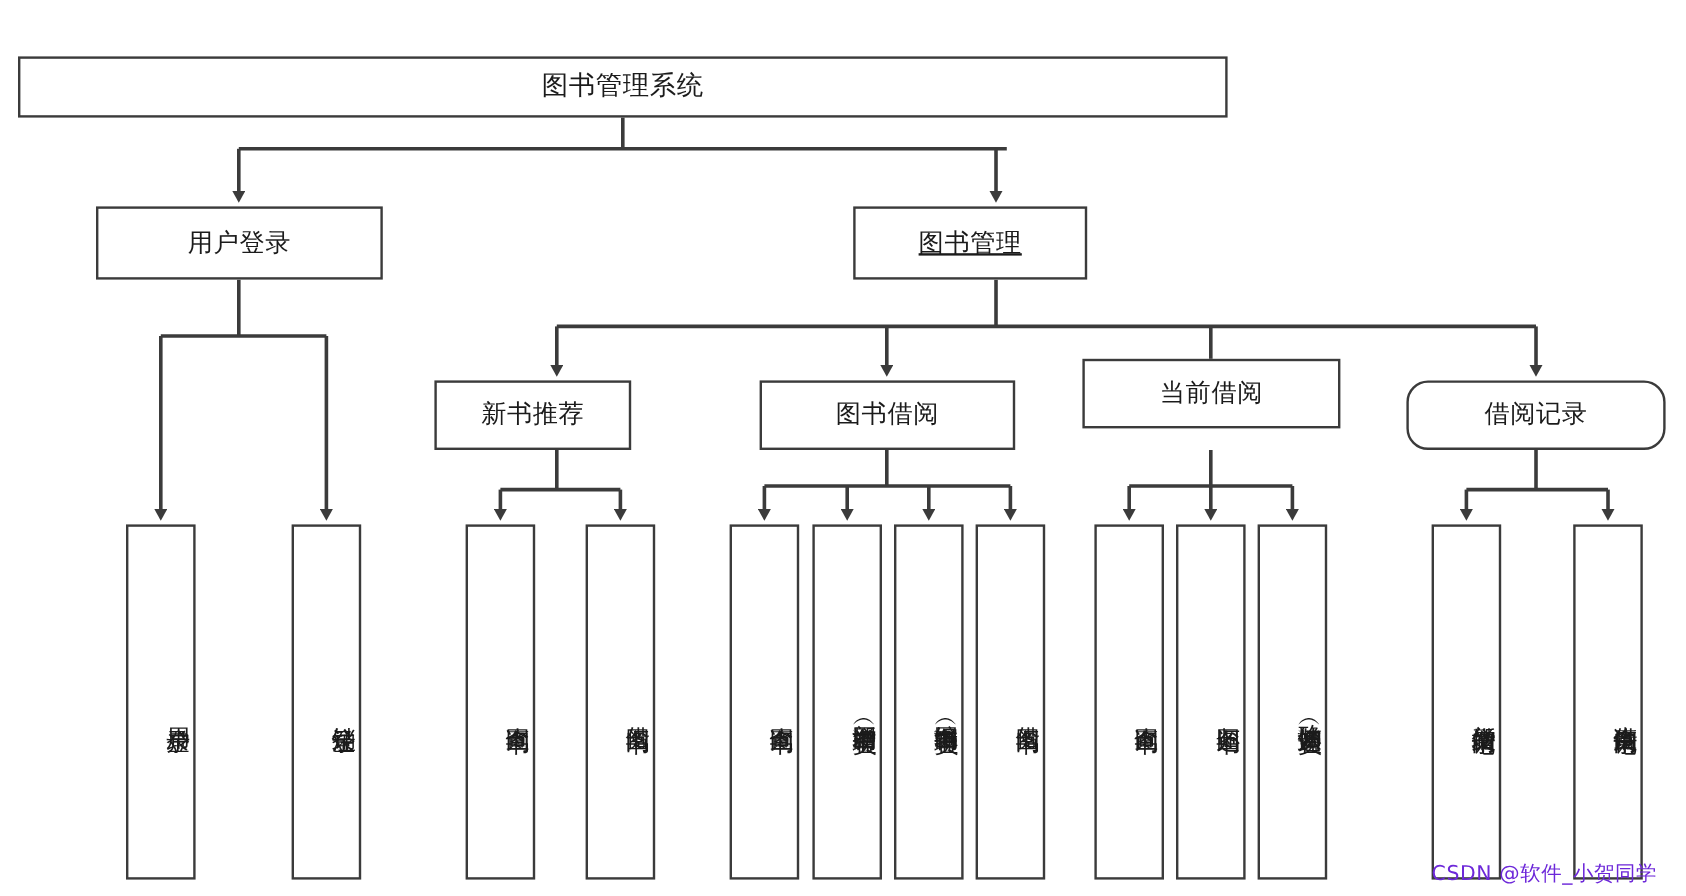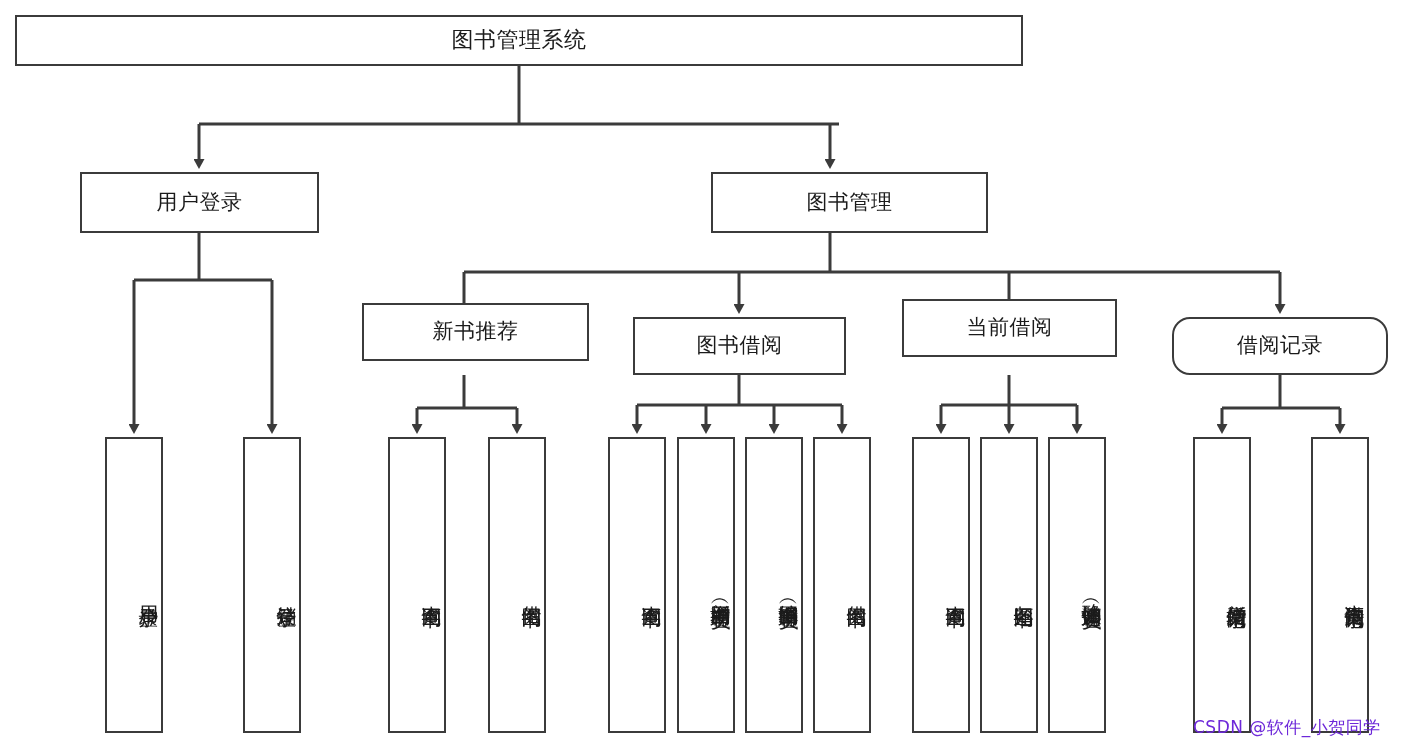--- a/index.html
+++ b/index.html
@@ -35,20 +35,21 @@
     justify-content: center;
     color: #1b1b1b;
   }
   .node.horiz {
     font-size: 21px;
     line-height: 1.2;
     letter-spacing: 0.5px;
   }
   .node.root {
     font-size: 22px;
+    margin-top: 32px;
   }
   .node.vert {
     writing-mode: vertical-rl;
     text-orientation: upright;
     align-items: flex-start;
     justify-content: center;
     padding-top: 14px;
     font-size: 20px;
     line-height: 1.28;
     letter-spacing: 1px;
@@ -122,25 +123,25 @@
     </g>
   </svg>
 
   <div class="node horiz root" style="left:15px; top:15px; width:1008px; height:51px;">
     <span>图书管理系统</span>
   </div>
 
   <div class="node horiz" style="left:80px; top:172px; width:239px; height:61px;">
     <span>用户登录</span>
   </div>
-  <div class="node horiz" style="left:711px; top:172px; width:277px; height:61px;">
+  <div class="node horiz" style="left:711px; top:172px; width:195px; height:61px;text-decoration:underline;">
     <span>图书管理</span>
   </div>
 
-  <div class="node horiz" style="left:362px; top:303px; width:227px; height:58px;">
+  <div class="node horiz" style="left:362px; top:317px; width:164px; height:58px;">
     <span>新书推荐</span>
   </div>
   <div class="node horiz" style="left:633px; top:317px; width:213px; height:58px;">
     <span>图书借阅</span>
   </div>
   <div class="node horiz" style="left:902px; top:299px; width:215px; height:58px;">
     <span>当前借阅</span>
   </div>
   <div class="node horiz" style="left:1172px; top:317px; width:216px; height:58px;border-radius:18px;">
     <span>借阅记录</span>

